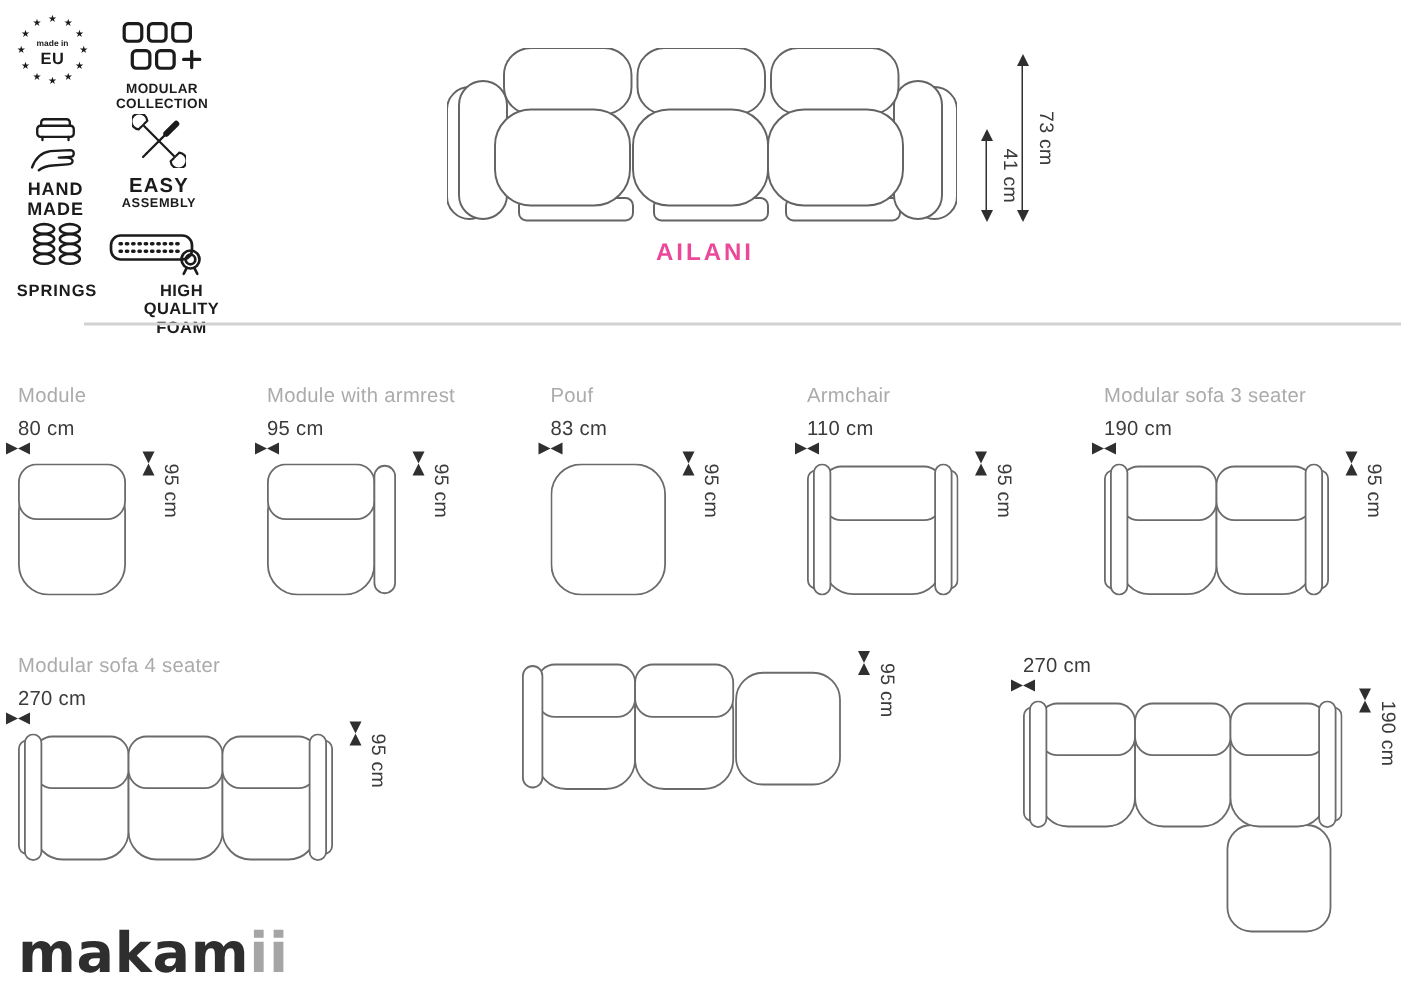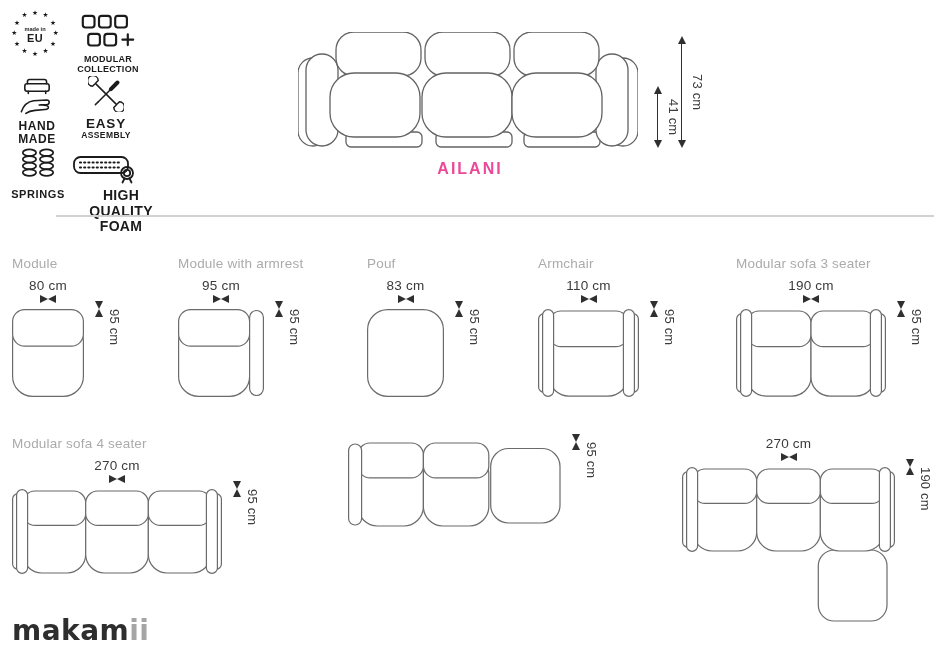--- a/index.html
+++ b/index.html
@@ -22,21 +22,21 @@
   .b-modular{left:70px;top:14px;width:76px;}
   .b-modular .blabel{font-size:9px;}
   .b-hand{left:8px;top:76px;width:58px;}
   .b-hand .blabel{font-size:12px;letter-spacing:.6px;}
   .b-easy{left:70px;top:76px;width:72px;}
   .b-easy .l-big{font-size:13.5px;letter-spacing:.8px;}
   .b-easy .l-small{font-size:8.5px;letter-spacing:.4px;}
   .b-springs{left:8px;top:146px;width:60px;}
   .b-springs .blabel{font-size:11px;letter-spacing:.6px;}
   .b-foam{left:64px;top:152px;width:82px;}
-  .b-foam .blabel{font-size:14px;margin-left:32px;}
+  .b-foam .blabel{font-size:11px;margin-left:32px;}
   
   .hero-svg{position:absolute;left:298px;top:32px;}
   .hero-svg rect{fill:#ffffff;stroke:#636363;stroke-width:1.3;}
   .hero-title{
     position:absolute;left:300px;top:160px;width:340px;text-align:center;
     font-size:16px;font-weight:700;letter-spacing:2px;color:#ec4899;
   }
   .hero-dim{position:absolute;}
   .hero-dim-41{left:654px;top:86px;height:62px;}
   .hero-dim-73{left:678px;top:36px;height:112px;}
@@ -55,34 +55,34 @@
     border-left:4px solid transparent;border-right:4px solid transparent;border-bottom:8px solid #2f2f2f;}
   .v-arrow::after{content:"";position:absolute;bottom:0;left:0;
     border-left:4px solid transparent;border-right:4px solid transparent;border-top:8px solid #2f2f2f;}
   .dim-text{font-size:13.5px;color:#3b3b3b;letter-spacing:.2px;}
   .dim-text-v{writing-mode:vertical-rl;font-size:13px;color:#3b3b3b;letter-spacing:.2px;align-self:center;}
   .vdim{display:flex;gap:4px;align-items:stretch;}
   .vdim .v-arrow{height:100%;}
   
   .card{position:absolute;}
   .card-label{font-size:13.5px;color:#ababab;letter-spacing:.2px;margin-bottom:7px;white-space:nowrap;}
-  .wdim{display:flex;flex-direction:column;align-items:center;gap:2px;}
+  .wdim{display:flex;flex-direction:column;align-items:flex-start;gap:2px;}
   .draw-wrap{display:flex;gap:11px;margin-top:6px;align-items:flex-start;}
   .drawing{display:block;}
   .drawing rect{fill:#ffffff;stroke:#6b6b6b;stroke-width:1.2;}
   .p1{left:12px;top:256px;}  .p1 .wdim{width:72px;}
   .p2{left:178px;top:256px;} .p2 .wdim{width:86px;}
   .p3{left:367px;top:256px;} .p3 .wdim{width:77px;}
   .p4{left:538px;top:256px;} .p4 .wdim{width:101px;}
   .p5{left:736px;top:256px;} .p5 .wdim{width:150px;}
   .p6{left:12px;top:436px;}  .p6 .wdim{width:210px;}
   .p7{left:348px;top:436px;} .p7 .wdim{width:213px;}
   .p8{left:682px;top:436px;} .p8 .wdim{width:213px;}
   
-  .logo{position:absolute;left:12px;top:614px;font-size:28px;font-weight:700;letter-spacing:.5px;
+  .logo{position:absolute;left:12px;top:614px;font-size:37px;font-weight:700;letter-spacing:.5px;
     font-family:"DejaVu Sans", sans-serif;}
   .logo-main{color:#2e2e2e;}
   .logo-accent{color:#a5a5a5;}
 </style>
 </head>
 <body>
 
 <div class="badge b-eu">
   <svg width="50" height="50" viewBox="0 0 48 48">
     <g>

